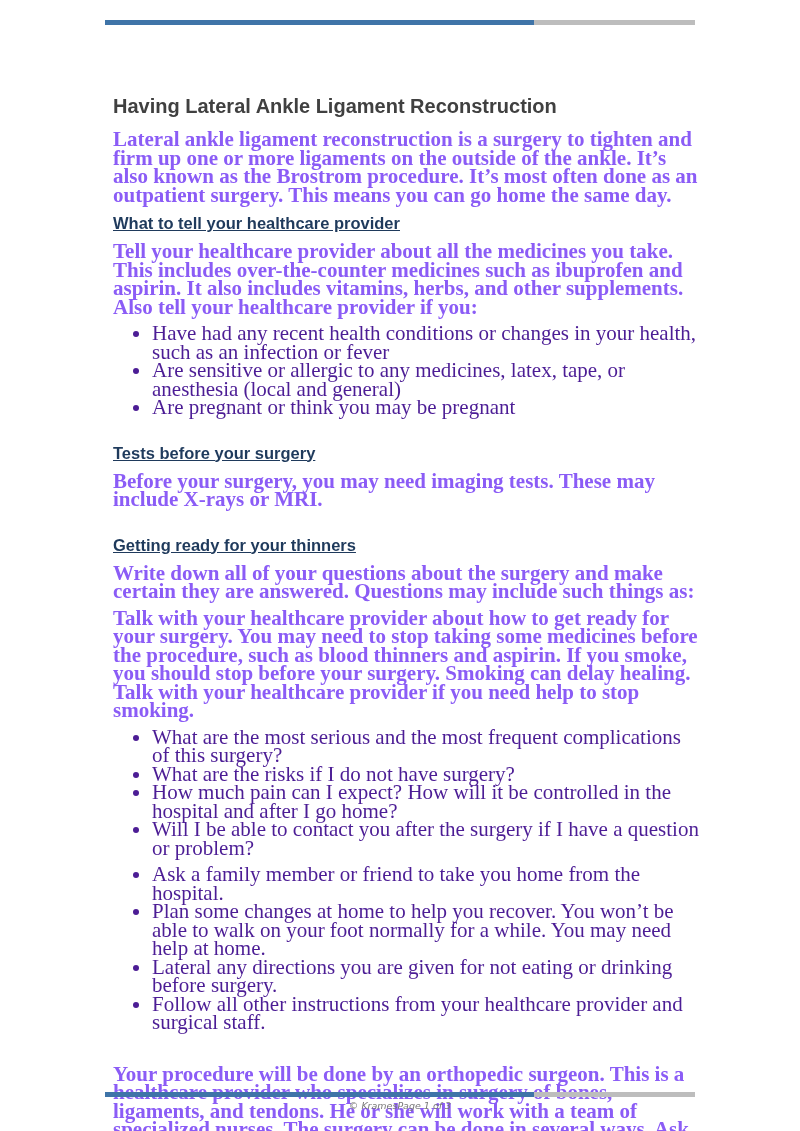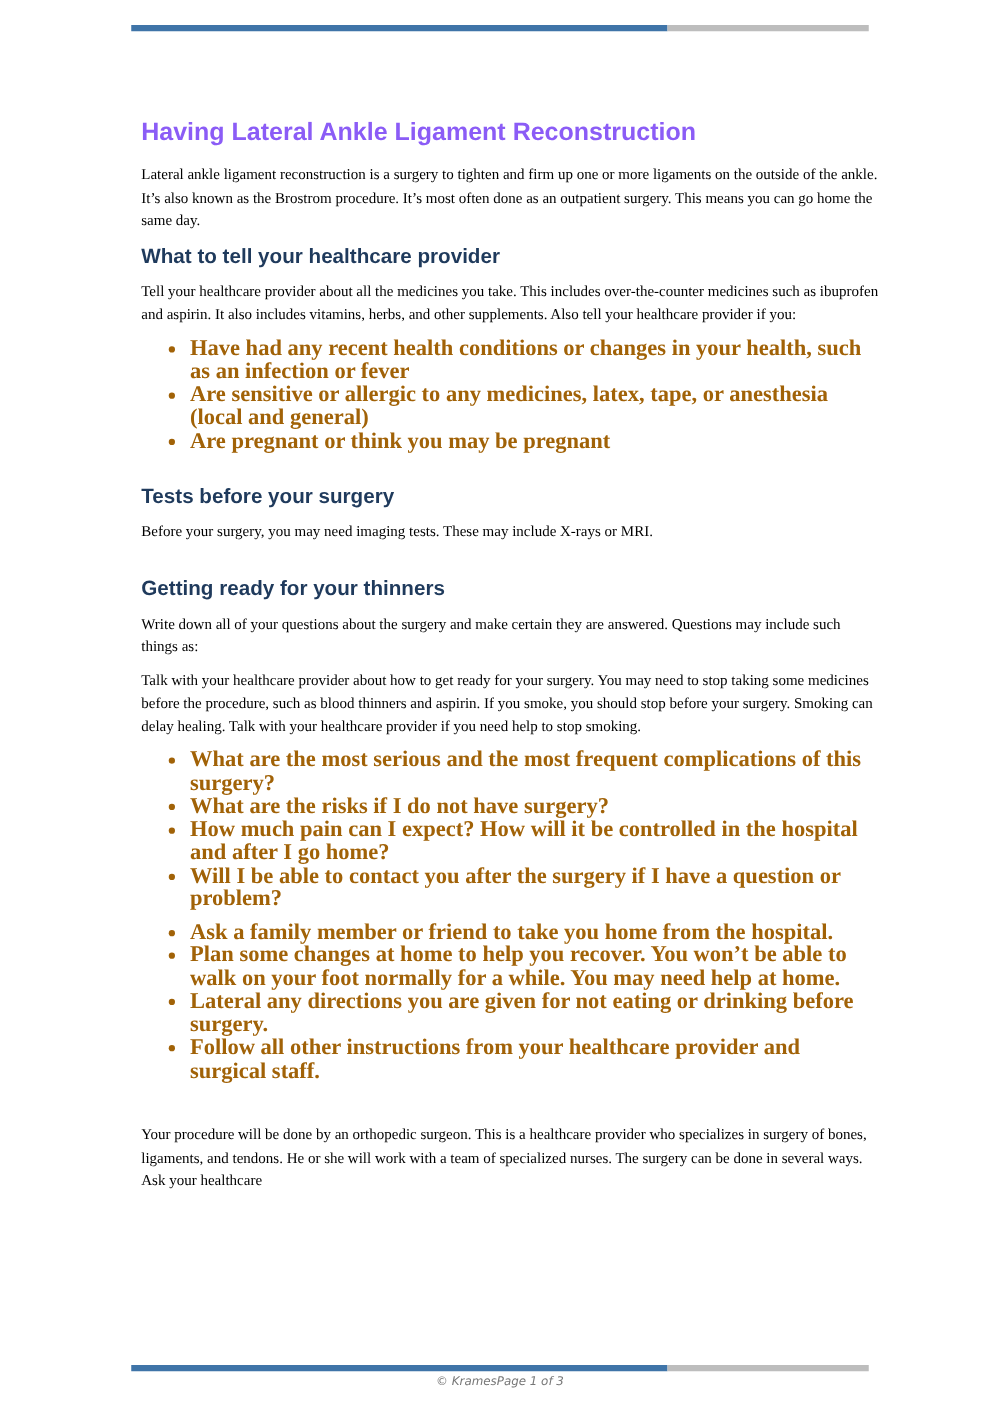--- a/index.html
+++ b/index.html
@@ -3,28 +3,28 @@
   <meta charset="utf-8">
   <style>
     html, body { margin: 0; padding: 0; background: #ffffff; }
     body { width: 800px; height: 1131px; position: relative; overflow: hidden; }
     .bar { position: absolute; left: 105px; width: 590px; height: 5px; display: flex; }
     .bar .blue { background: #3f74a8; width: 429px; height: 100%; }
     .bar .gray { background: #bdbdbd; flex: 1; height: 100%; }
     .bar.top { top: 20px; }
     .bar.bottom { top: 1092px; }
     .content { position: absolute; left: 113px; top: 92px; width: 590px; }
-    h1 { font-family: "Liberation Sans", sans-serif; font-weight: bold; color: #8b5cf6;
+    h1 { font-family: "Liberation Sans", sans-serif; font-weight: bold; color: #404040;
          font-size: 20px; margin: 0 0 10px 0; line-height: 28px; }
     h2 { font-family: "Liberation Sans", sans-serif; font-weight: bold; color: #1f3a5c;
-         font-size: 16.5px; margin: 0 0 8px 0; line-height: 22px; }
-    p { font-family: "Liberation Serif", serif; font-size: 12px; line-height: 18.5px;
-        color: #000000; margin: 0 0 8px 0; }
+         font-size: 16.5px; margin: 0 0 8px 0; line-height: 22px; text-decoration: underline; }
+    p { font-family: "Liberation Serif", serif; font-size: 21px; line-height: 18.5px;
+        color: #8b5cf6; margin: 0 0 8px 0; font-weight: bold; }
     ul { margin: 0 0 8px 0; padding-left: 39px; font-family: "Liberation Serif", serif;
-         font-size: 18px; line-height: 18.5px; color: #a16207; font-weight: bold; }
+         font-size: 21px; line-height: 18.5px; color: #4c1d95; }
     li { margin: 0; padding-left: 0; }
     .gap-lg { height: 17px; }
     .gap-md { height: 8px; }
     .footer { position: absolute; top: 1100px; left: 105px; width: 590px;
               font-family: "DejaVu Sans", sans-serif; font-style: italic; font-size: 9.5px; color: #777;
               display: flex; justify-content: center; }
   </style>
 </head>
 <body>
 

